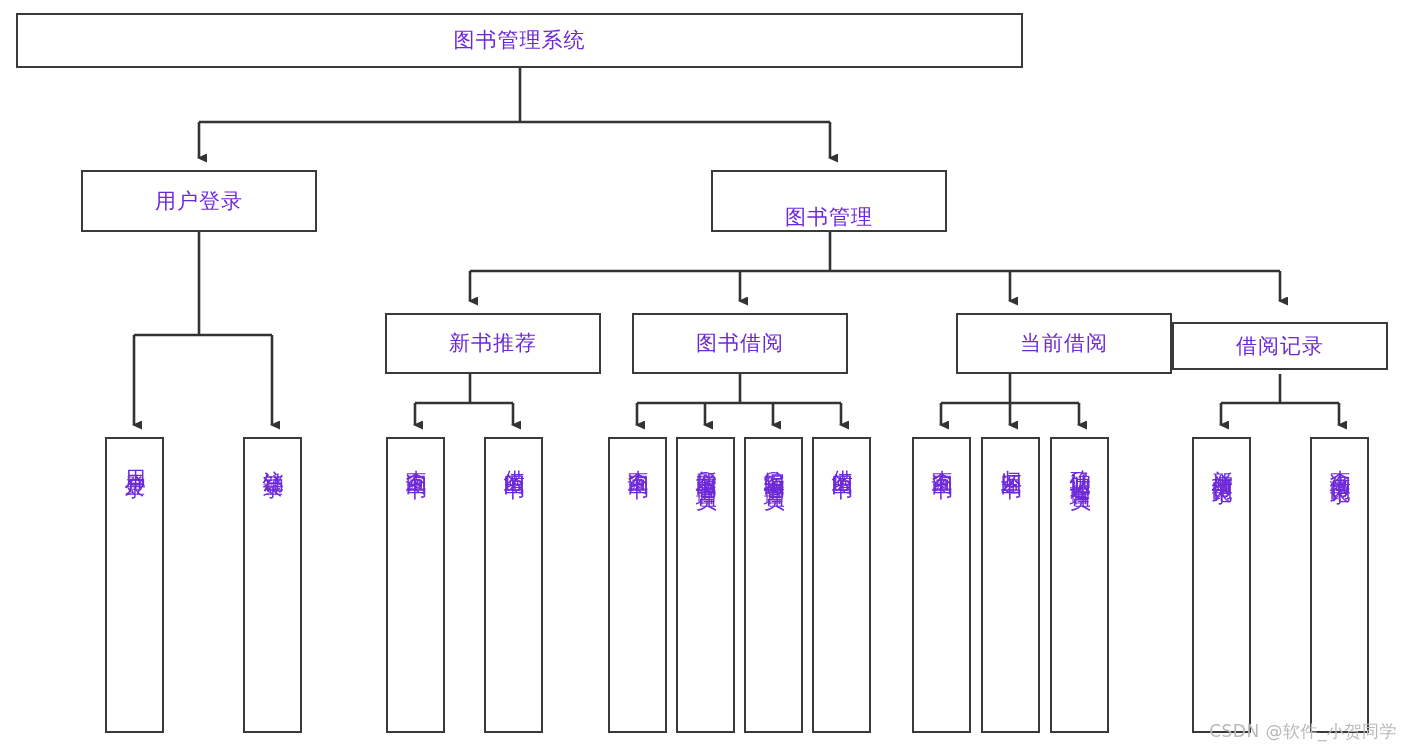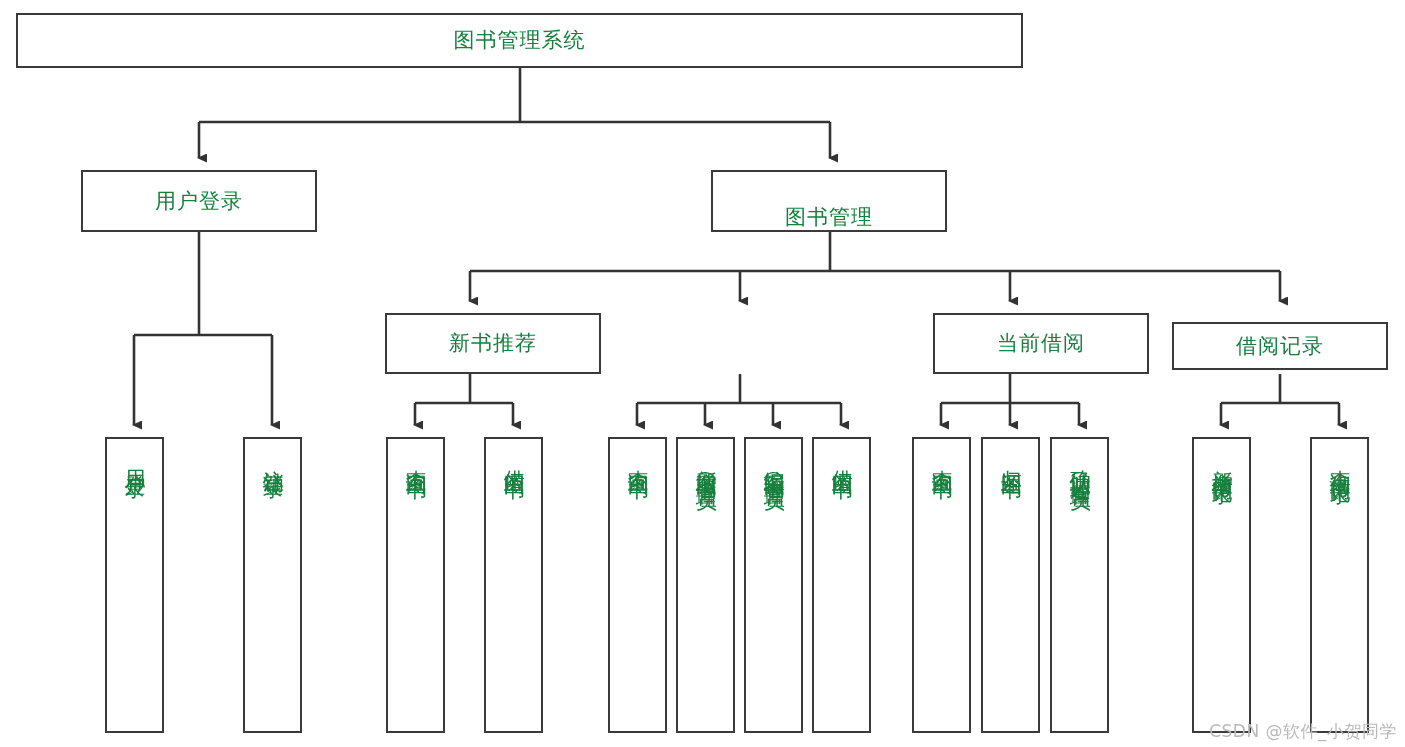--- a/index.html
+++ b/index.html
@@ -21,21 +21,21 @@
     display:flex;
     align-items:center;
     justify-content:center;
     color:#1f1f1f;
   }
   .node .label{
     font-size:21px;
     line-height:1.25;
     letter-spacing:1px;
     white-space:nowrap;
-    color:#15803d;
+    color:#6d28d9;
   }
   .node.horizontal .label{writing-mode:horizontal-tb;}
   .node.vertical{
     align-items:flex-start;
     justify-content:center;
     padding-top:14px;
   }
   .node.vertical .label{
     writing-mode:vertical-rl;
     text-orientation:upright;
@@ -119,21 +119,24 @@
   <div class="node horizontal" style="left:81px;top:170px;width:236px;height:62px;">
     <span class="label">用户登录</span>
   </div>
   <div class="node horizontal" style="left:711px;top:170px;width:236px;height:62px;align-items:flex-end;">
     <span class="label">图书管理</span>
   </div>
 
   <div class="node horizontal" style="left:362px;top:313px;width:216px;height:61px;margin-left:23px;">
     <span class="label">新书推荐</span>
   </div>
-  <div class="node horizontal" style="left:933px;top:313px;width:216px;height:61px;align-items:center;">
+  <div class="node horizontal" style="left:632px;top:313px;width:216px;height:61px;">
+    <span class="label">图书借阅</span>
+  </div>
+  <div class="node horizontal" style="left:956px;top:313px;width:216px;height:61px;align-items:center;">
     <span class="label">当前借阅</span>
   </div>
   <div class="node horizontal" style="left:1172px;top:322px;width:216px;height:48px;">
     <span class="label">借阅记录</span>
   </div>
 
   <div class="node vertical" style="left:105px;top:437px;width:59px;height:296px;">
     <span class="label">用户登录</span>
   </div>
   <div class="node vertical" style="left:243px;top:437px;width:59px;height:296px;">

